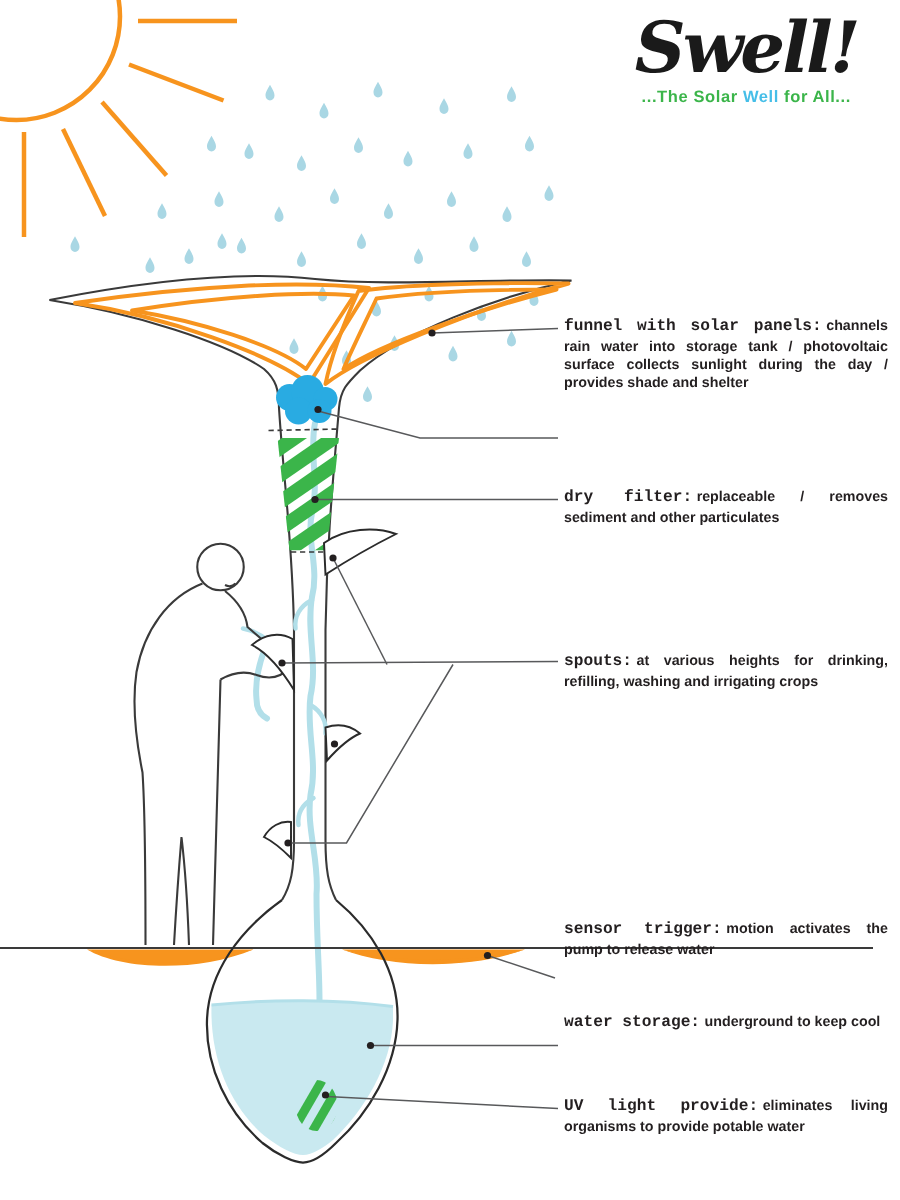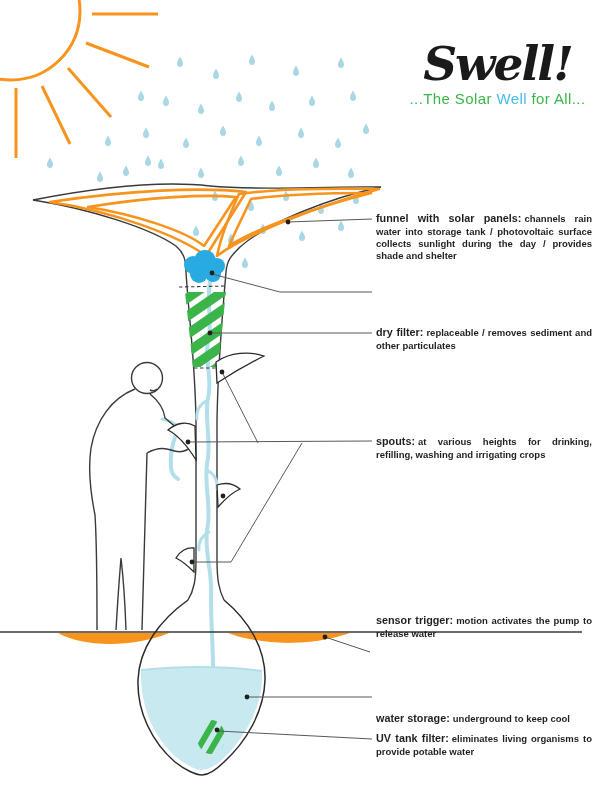--- a/index.html
+++ b/index.html
@@ -1,28 +1,28 @@
 <!DOCTYPE html>
 <html><head>
 <meta charset="utf-8">
 <style>
   html,body{margin:0;padding:0;background:#ffffff;}
   #page{position:relative;width:600px;height:800px;background:#fff;overflow:hidden;
         font-family:"Liberation Sans",sans-serif;color:#231F20;}
   #diagram{position:absolute;left:0;top:0;}
   
-  .logo{position:absolute;left:400px;top:8px;width:195px;text-align:center;margin-top:31px;}
+  .logo{position:absolute;left:400px;top:8px;width:195px;text-align:center;}
   .logo-title{font-family:"DejaVu Serif",serif;font-style:italic;font-weight:bold;
               font-size:47px;line-height:1.05;color:#1a1a1a;letter-spacing:-2px;}
-  .logo-tagline{margin-top:2px;font-size:15px;font-weight:normal;letter-spacing:.4px;}
+  .logo-tagline{margin-top:2px;font-size:11px;font-weight:bold;letter-spacing:.4px;}
   .tg-green{color:#3BB54A;} .tg-blue{color:#45BEE8;}
   
   .label{position:absolute;left:376px;width:216px;text-align:justify;
          font-size:9.5px;line-height:1.28;color:#231F20;}
-  .label .term{font-weight:bold;font-size:10.8px;margin-right:3px;}
+  .label .term{font-weight:bold;font-size:10.8px;margin-right:3px;font-family:Liberation Mono, monospace;}
   .label .desc{font-weight:bold;}
 </style>
 </head>
 <body>
 
 <div id="page">
 
   <svg id="diagram" width="600" height="800" viewBox="0 0 600 800">
     <defs>
       <path id="drop" d="M0,-5.5 C1.8,-2.2 3,-0.5 3,1.6 A3,3.4 0 1,1 -3,1.6 C-3,-0.5 -1.8,-2.2 0,-5.5 Z"></path>
@@ -217,20 +217,20 @@
   </div>
   <div class="label" style="top:435px">
     <span class="term">spouts:</span><span class="desc">at various heights for drinking, refilling, washing and irrigating crops</span>
   </div>
   <div class="label" style="top:326px">
     <span class="term">dry filter:</span><span class="desc">replaceable / removes sediment and other particulates</span>
   </div>
   <div class="label" style="top:614px">
     <span class="term">sensor trigger:</span><span class="desc">motion activates the pump to release water</span>
   </div>
-  <div class="label" style="top:712px">
+  <div class="label" style="top:676px">
     <span class="term">water storage:</span><span class="desc">underground to keep cool</span>
   </div>
   <div class="label" style="top:732px">
-    <span class="term">UV tank filter:</span><span class="desc">eliminates living organisms to provide potable water</span>
+    <span class="term">UV light provide:</span><span class="desc">eliminates living organisms to provide potable water</span>
   </div>
 
 </div>
 
 </body></html>

